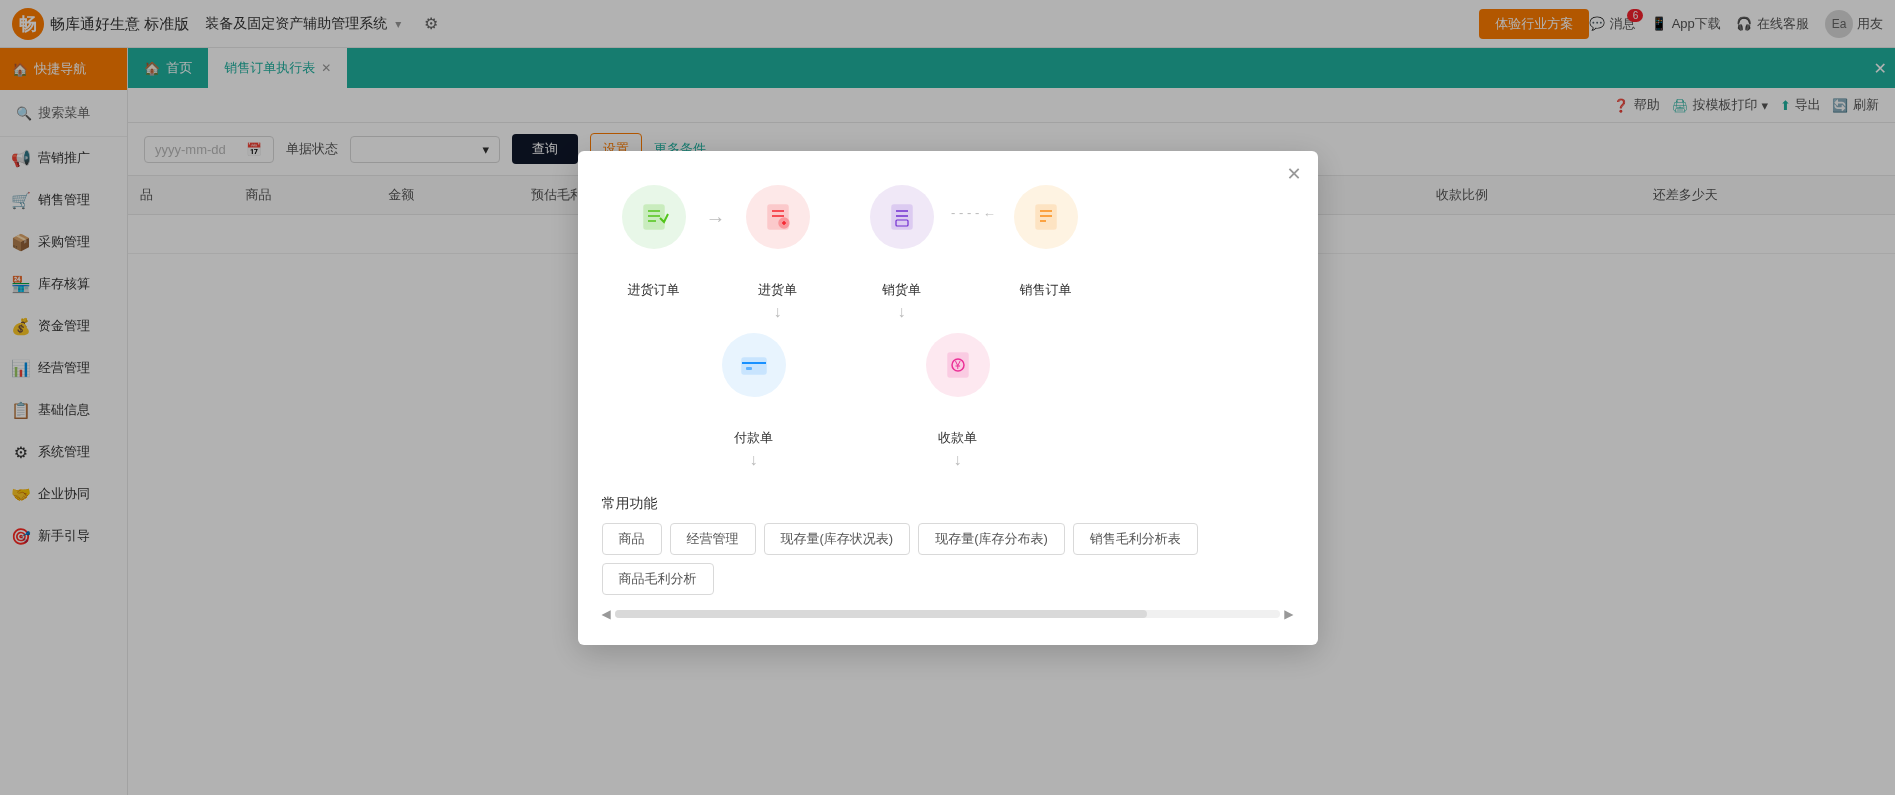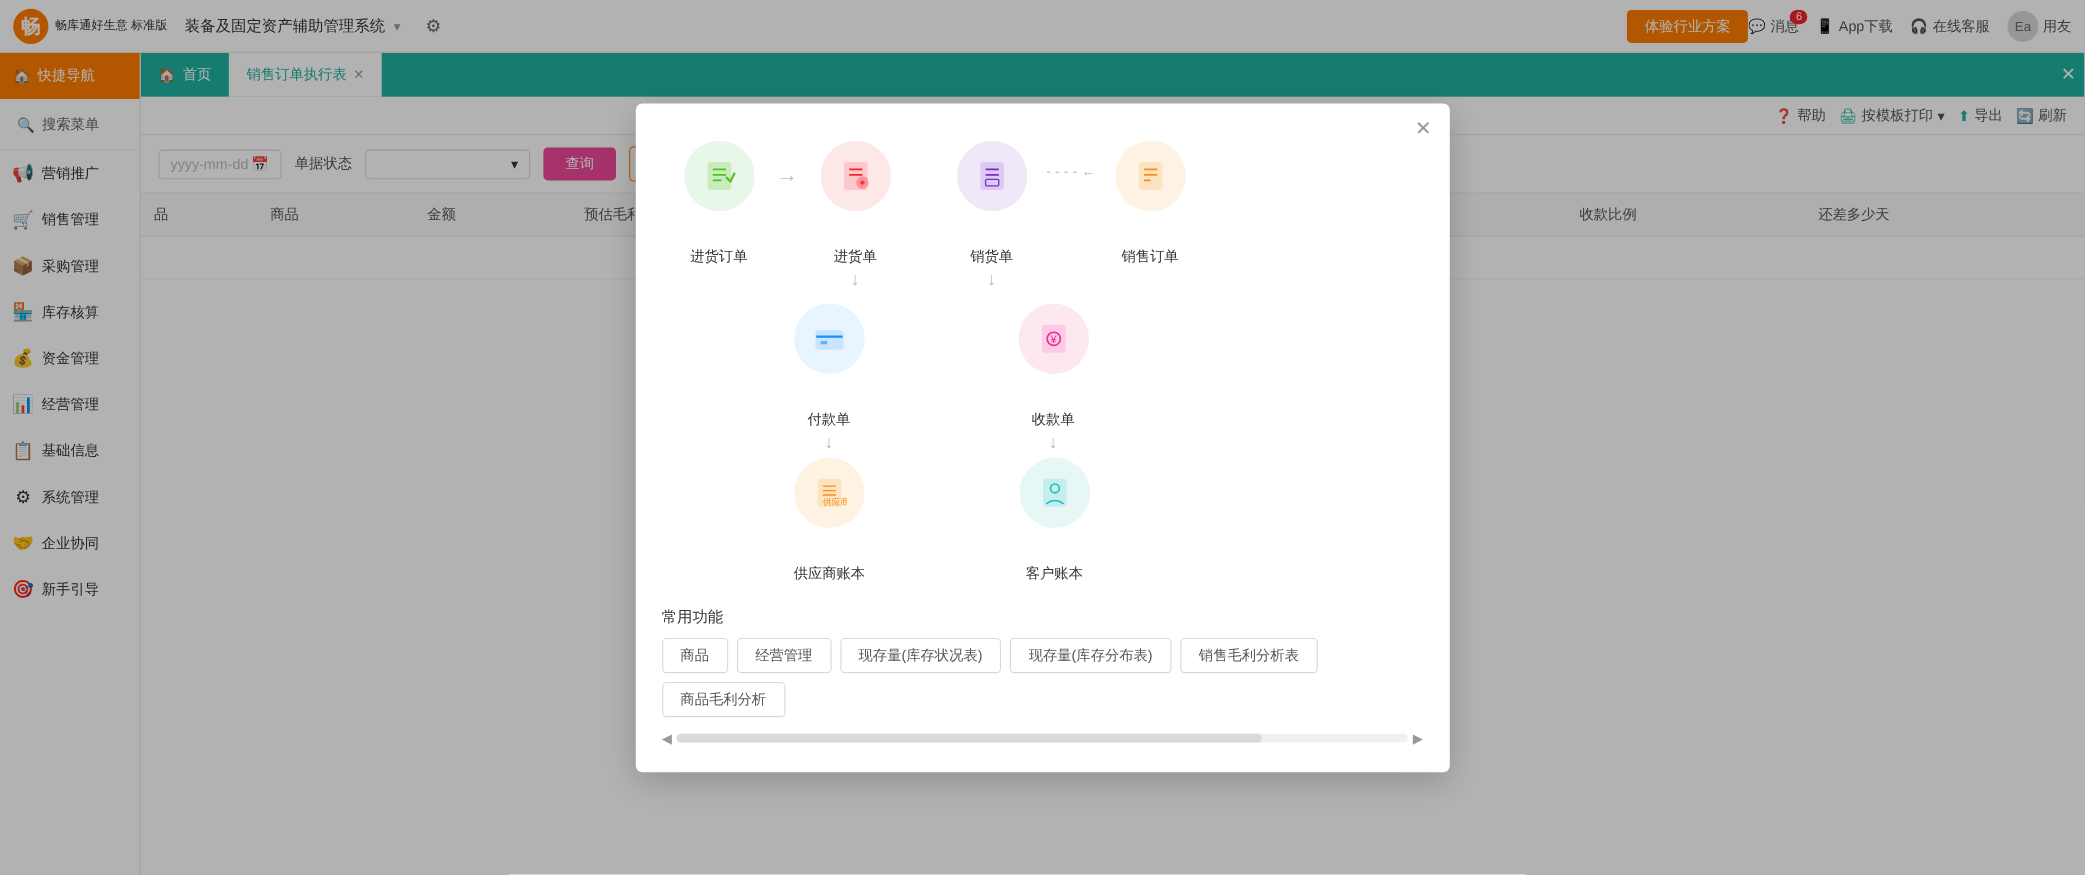--- a/index.html
+++ b/index.html
@@ -8,21 +8,21 @@
     
     .app-wrapper { display: flex; flex-direction: column; height: 795px; width: 1895px; }
     .top-bar { height: 48px; background: #fff; display: flex; align-items: center; padding: 0 12px; border-bottom: 1px solid #e8e8e8; flex-shrink: 0; }
     .main-area { display: flex; flex: 1; overflow: hidden; }
     .sidebar { width: 128px; background: #fff; border-right: 1px solid #e8e8e8; flex-shrink: 0; display: flex; flex-direction: column; }
     .content-area { flex: 1; display: flex; flex-direction: column; overflow: hidden; }
 
     
     .logo-area { display: flex; align-items: center; gap: 6px; margin-right: 16px; }
     .logo-icon { width: 32px; height: 32px; background: #ff7d00; border-radius: 50%; display: flex; align-items: center; justify-content: center; color: white; font-size: 18px; font-weight: bold; }
-    .logo-text { font-size: 11px; color: #333; line-height: 1.3; }
+    .logo-text { font-size: 15px; color: #333; line-height: 1.3; }
     .system-title { font-size: 14px; color: #333; font-weight: 500; flex: 1; display: flex; align-items: center; gap: 8px; }
     .chevron-down { color: #999; font-size: 12px; }
     .settings-icon { width: 28px; height: 28px; display: flex; align-items: center; justify-content: center; color: #666; font-size: 16px; cursor: pointer; margin: 0 8px; }
     .try-btn { background: #ff7d00; color: white; border: none; border-radius: 4px; padding: 6px 16px; font-size: 13px; cursor: pointer; }
     .top-right { display: flex; align-items: center; gap: 16px; margin-left: auto; }
     .top-right-item { display: flex; align-items: center; gap: 4px; color: #555; font-size: 13px; cursor: pointer; position: relative; }
     .badge { background: #f5222d; color: white; border-radius: 10px; font-size: 10px; padding: 1px 4px; position: absolute; top: -6px; right: -8px; min-width: 16px; text-align: center; }
     .avatar { width: 28px; height: 28px; background: #d9d9d9; border-radius: 50%; display: flex; align-items: center; justify-content: center; font-size: 12px; color: #666; }
 
     
@@ -41,23 +41,23 @@
     .sidebar-item-icon { width: 18px; height: 18px; display: flex; align-items: center; justify-content: center; font-size: 16px; flex-shrink: 0; }
     .sidebar-quick { background: #ff7d00; color: white; padding: 12px; font-size: 13px; font-weight: 500; display: flex; align-items: center; gap: 6px; }
 
     
     .content-header { background: #fff; padding: 8px 16px; border-bottom: 1px solid #e8e8e8; display: flex; align-items: center; justify-content: flex-end; gap: 12px; flex-shrink: 0; }
     .header-action { display: flex; align-items: center; gap: 4px; color: #555; font-size: 13px; cursor: pointer; }
     .header-action .icon { color: #20b2a0; }
 
     .filter-bar { background: #fff; padding: 10px 16px; display: flex; align-items: center; gap: 12px; flex-shrink: 0; border-bottom: 1px solid #e8e8e8; flex-wrap: wrap; }
     .filter-label { color: #555; font-size: 13px; }
-    .filter-date { border: 1px solid #d9d9d9; border-radius: 4px; padding: 5px 10px; font-size: 13px; color: #bbb; width: 112px; display: flex; align-items: center; justify-content: space-between; }
+    .filter-date { border: 1px solid #d9d9d9; border-radius: 4px; padding: 5px 10px; font-size: 13px; color: #bbb; width: 130px; display: flex; align-items: center; justify-content: space-between; }
     .filter-select { border: 1px solid #d9d9d9; border-radius: 4px; padding: 5px 10px; font-size: 13px; color: #333; width: 150px; display: flex; align-items: center; justify-content: space-between; background: white; }
-    .search-btn { background: #ec4899; color: white; border: none; border-radius: 4px; padding: 6px 20px; font-size: 13px; cursor: pointer; }
+    .search-btn { background: #0f172a; color: white; border: none; border-radius: 4px; padding: 6px 20px; font-size: 13px; cursor: pointer; }
     .set-btn { background: white; color: #ff7d00; border: 1px solid #ff7d00; border-radius: 4px; padding: 6px 12px; font-size: 13px; cursor: pointer; }
     .more-conditions { color: #20b2a0; font-size: 13px; cursor: pointer; }
 
     
     .table-area { flex: 1; overflow: auto; background: #fff; position: relative; }
     .data-table { width: 100%; border-collapse: collapse; }
     .data-table th { background: #fafafa; border-bottom: 1px solid #e8e8e8; padding: 10px 12px; font-size: 13px; color: #555; font-weight: 500; text-align: left; white-space: nowrap; }
     .data-table td { border-bottom: 1px solid #f0f0f0; padding: 10px 12px; font-size: 13px; color: #333; }
     .no-data { text-align: center; color: #999; padding: 60px 0; font-size: 14px; }
 
@@ -359,48 +359,20 @@
               <rect x="6" y="4" width="20" height="24" rx="2" fill="#eb2f96" opacity="0.15" stroke="#eb2f96" stroke-width="1.5"></rect>
               <circle cx="16" cy="16" r="6" stroke="#eb2f96" stroke-width="1.5" fill="none"></circle>
               <text x="13" y="20" font-size="10" fill="#eb2f96">¥</text>
             </svg>
           </div>
           <span class="flow-label">收款单</span>
           <div class="arrow-down">↓</div>
         </div>
       </div>
 
-      <div style="display:flex; align-items:flex-start; justify-content:flex-start; gap:0; margin-bottom:0px; padding-left:100px;">
-
-        <div class="flow-col">
-          <div class="flow-circle orange">
-            <svg width="32" height="32" viewBox="0 0 32 32" fill="none">
-              <rect x="6" y="4" width="20" height="24" rx="2" fill="#fa8c16" opacity="0.15" stroke="#fa8c16" stroke-width="1.5"></rect>
-              <line x1="10" y1="10" x2="22" y2="10" stroke="#fa8c16" stroke-width="1.2"></line>
-              <line x1="10" y1="14" x2="22" y2="14" stroke="#fa8c16" stroke-width="1.2"></line>
-              <line x1="10" y1="18" x2="22" y2="18" stroke="#fa8c16" stroke-width="1.2"></line>
-              <text x="10" y="27" font-size="8" fill="#fa8c16">供应商</text>
-            </svg>
-          </div>
-          <span class="flow-label">供应商账本</span>
-        </div>
-
-        <div style="width:140px;"></div>
-
-        <div class="flow-col">
-          <div class="flow-circle teal">
-            <svg width="32" height="32" viewBox="0 0 32 32" fill="none">
-              <rect x="6" y="4" width="20" height="24" rx="2" fill="#13c2c2" opacity="0.15" stroke="#13c2c2" stroke-width="1.5"></rect>
-              <circle cx="16" cy="12" r="4" stroke="#13c2c2" stroke-width="1.5" fill="none"></circle>
-              <path d="M8 26 Q16 20 24 26" stroke="#13c2c2" stroke-width="1.5" fill="none"></path>
-            </svg>
-          </div>
-          <span class="flow-label">客户账本</span>
-        </div>
-      </div>
     </div>
 
     <div class="common-func">
       <div class="common-func-title">常用功能</div>
       <div class="func-buttons">
         <button class="func-btn">商品</button>
         <button class="func-btn">经营管理</button>
         <button class="func-btn">现存量(库存状况表)</button>
         <button class="func-btn">现存量(库存分布表)</button>
         <button class="func-btn">销售毛利分析表</button>

